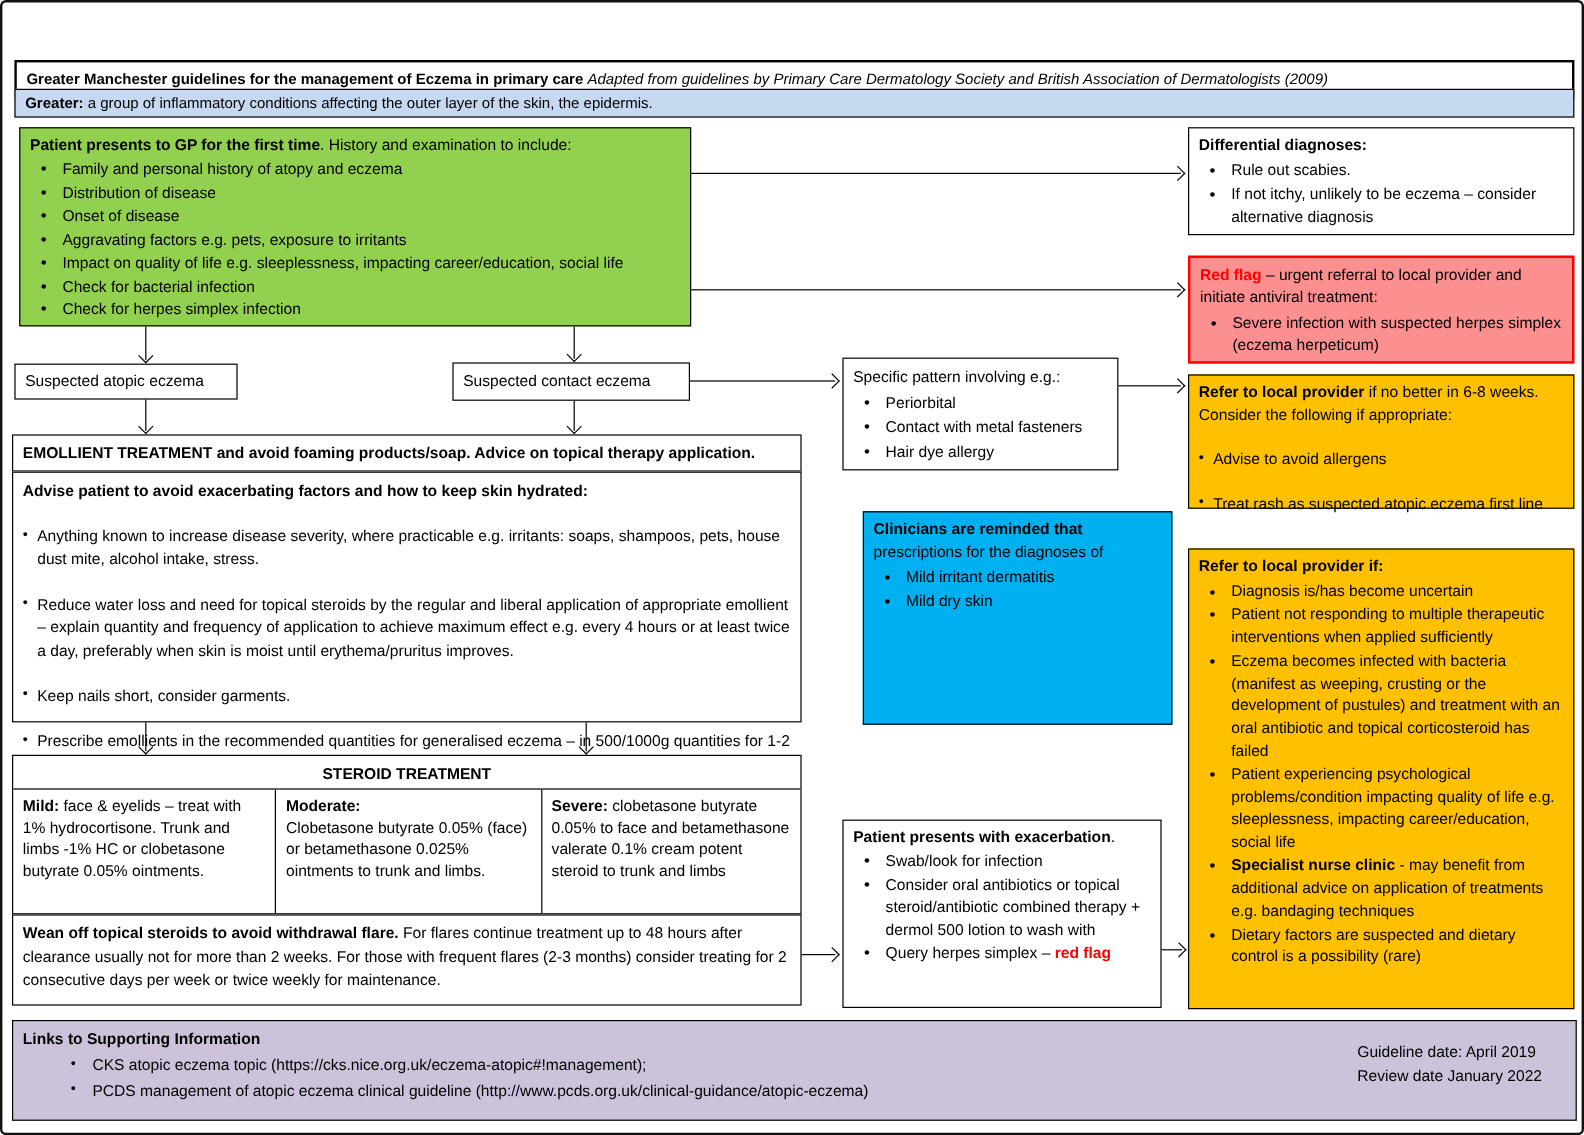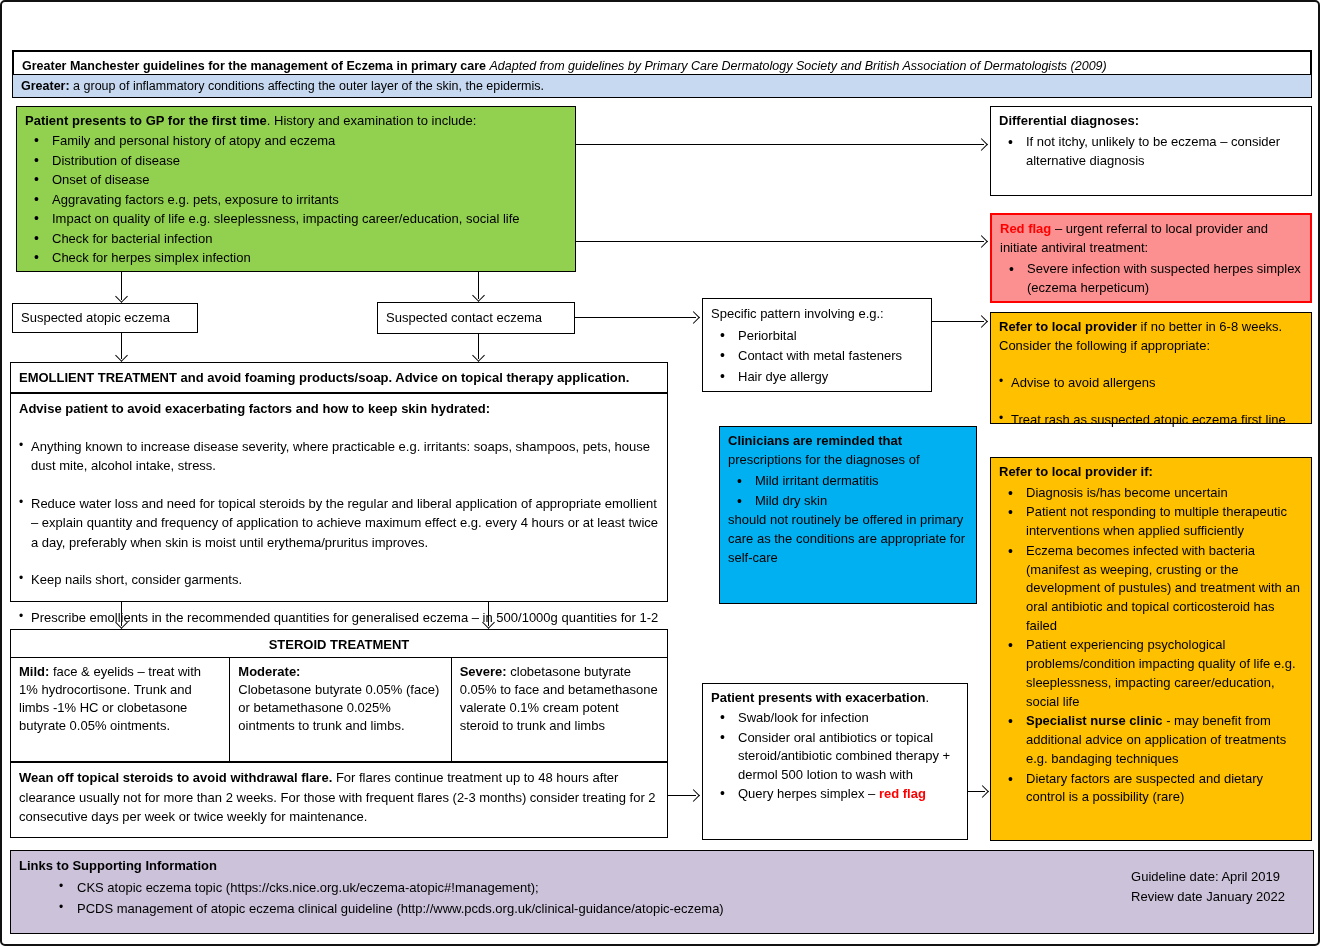--- a/index.html
+++ b/index.html
@@ -53,20 +53,21 @@
         <li>Aggravating factors e.g. pets, exposure to irritants</li>
         <li>Impact on quality of life e.g. sleeplessness, impacting career/education, social life</li>
         <li>Check for bacterial infection</li>
         <li>Check for herpes simplex infection</li>
       </ul>
   </div>
 
   <div class="box" style="left:988px;top:104px;width:322px;height:90px;line-height:1.45;">
     <div><span style="font-weight: bold;">Differential diagnoses:</span></div>
     <ul class="blt-lg">
+        <li>Rule out scabies.</li>
         <li>If not itchy, unlikely to be eczema – consider alternative diagnosis</li>
       </ul>
   </div>
 
   <div class="box" style="left:988px;top:211px;width:322px;height:90px;background:#FC9090;border:2px solid #FF0000;line-height:1.45;">
     <div><span style="font-weight: bold; color: rgb(255, 0, 0);">Red flag</span><span> – urgent referral to local provider and initiate antiviral treatment:</span></div>
     <ul class="blt-lg">
         <li>Severe infection with suspected herpes simplex (eczema herpeticum)</li>
       </ul>
   </div>
@@ -108,21 +109,20 @@
         <li>Prescribe emollients in the recommended quantities for generalised eczema – in 500/1000g quantities for 1-2 weeks for instance.</li>
       </ul>
   </div>
 
   <div class="box" style="left:717px;top:424px;width:258px;height:178px;background:#00B0F0;line-height:1.45;">
     <div><span style="font-weight: bold;">Clinicians are reminded that</span><span> prescriptions for the diagnoses of</span></div>
     <ul class="blt-lg">
         <li>Mild irritant dermatitis</li>
         <li>Mild dry skin</li>
       </ul>
-    <div>should not routinely be offered in primary care as the conditions are appropriate for self-care</div>
   </div>
 
   <div class="box" style="left:988px;top:455px;width:322px;height:384px;background:#FFC000;line-height:1.44;">
     <div><span style="font-weight: bold;">Refer to local provider if:</span></div>
     <ul class="blt-lg">
         <li>Diagnosis is/has become uncertain</li>
         <li>Patient not responding to multiple therapeutic interventions when applied sufficiently</li>
         <li>Eczema becomes infected with bacteria (manifest as weeping, crusting or the development of pustules) and treatment with an oral antibiotic and topical corticosteroid has failed</li>
         <li>Patient experiencing psychological problems/condition impacting quality of life e.g. sleeplessness, impacting career/education, social life</li>
         <li><span style="font-weight: bold;">Specialist nurse clinic</span><span> - may benefit from additional advice on application of treatments e.g. bandaging techniques</span></li>

